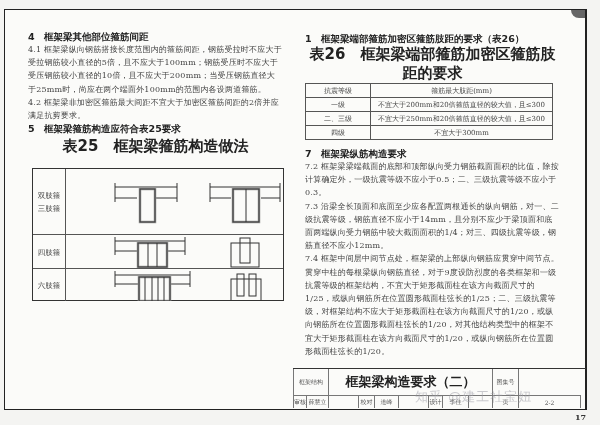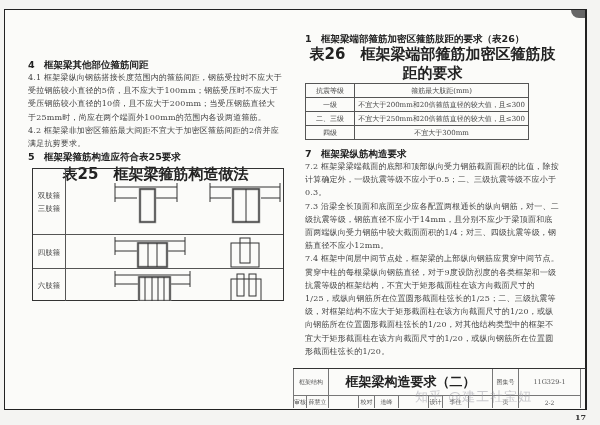--- a/index.html
+++ b/index.html
@@ -4,40 +4,40 @@
 <style>
   html,body{margin:0;padding:0;background:#f4f4f2;}
   body{width:600px;height:425px;position:relative;overflow:hidden;
        font-family:"DejaVu Serif","Liberation Serif",serif;color:#333;}
   .sheet{position:absolute;left:4px;top:9px;width:583px;height:401px;
          border:1.5px solid #222;border-right:2px solid #222;background:#fbfbf9;box-sizing:border-box;}
   .col{position:absolute;}
   .h{font-family:"DejaVu Sans","Liberation Sans",sans-serif;font-weight:bold;font-size:9.5px;color:#222;line-height:12px;}
   .p{font-size:8px;line-height:13.2px;color:#444;letter-spacing:0.2px;}
   .cap{font-family:"DejaVu Sans","Liberation Sans",sans-serif;font-weight:bold;font-size:15px;color:#222;text-align:center;}
-  table.t26{border-collapse:collapse;width:224px;font-size:7px;color:#444;}
+  table.t26{border-collapse:collapse;width:248px;font-size:7px;color:#444;}
   table.t26 td{border:1px solid #555;height:13px;padding:0 3px;text-align:center;white-space:nowrap;}
   .t25{position:absolute;left:32px;top:168px;width:250px;height:131px;border:1.5px solid #333;}
   .t25 .row{position:absolute;left:0;width:100%;border-top:1px solid #555;}
   .t25 .lab{position:absolute;left:0;width:32px;border-right:1px solid #555;height:100%;
             font-size:7.5px;color:#444;display:flex;flex-direction:column;justify-content:center;align-items:center;line-height:13px;text-align:center;}
   .tb{position:absolute;left:293px;top:368px;width:293px;height:42px;border-top:1.5px solid #333;font-size:6px;color:#555;}
   .tb .cell{position:absolute;border-right:1px solid #777;box-sizing:border-box;display:flex;align-items:center;justify-content:center;}
   .wm{position:absolute;left:415px;top:388px;font-family:"DejaVu Sans",sans-serif;font-size:13px;color:rgba(160,160,170,0.55);letter-spacing:1px;}
   .pg{position:absolute;left:575px;top:412px;font-size:8px;font-weight:bold;color:#333;}
   .corner{position:absolute;right:0;top:0;width:14px;height:8px;background:#666;border-bottom-left-radius:8px;}
 </style>
 </head>
 <body>
 
 <div class="sheet">
   <div class="corner"></div>
 </div>
 
-<div class="col" style="left:28px;top:31px;width:255px;margin-top:28px;">
+<div class="col" style="left:28px;top:31px;width:255px;">
   <div class="h">4　框架梁其他部位箍筋间距</div>
   <div class="p">4.1 框架梁纵向钢筋搭接长度范围内的箍筋间距，钢筋受拉时不应大于受拉钢筋较小直径的5倍，且不应大于100mm；钢筋受压时不应大于受压钢筋较小直径的10倍，且不应大于200mm；当受压钢筋直径大于25mm时，尚应在两个端面外100mm的范围内各设两道箍筋。</div>
   <div class="p">4.2 框架梁非加密区箍筋最大间距不宜大于加密区箍筋间距的2倍并应满足抗剪要求。</div>
   <div class="h" style="margin-top:1px">5　框架梁箍筋构造应符合表25要求</div>
   <div class="cap" style="margin-top:2px">表25　框架梁箍筋构造做法</div>
 </div>
 
 <div class="t25">
   <div class="row" style="top:0;height:65px;border-top:none">
     <div class="lab">
@@ -131,21 +131,20 @@
   <div class="h" style="margin-top:8px">7　框架梁纵筋构造要求</div>
   <div class="p">7.2 框架梁梁端截面的底部和顶部纵向受力钢筋截面面积的比值，除按计算确定外，一级抗震等级不应小于0.5；二、三级抗震等级不应小于0.3。</div>
   <div class="p">7.3 沿梁全长顶面和底面至少应各配置两根通长的纵向钢筋，对一、二级抗震等级，钢筋直径不应小于14mm，且分别不应少于梁顶面和底面两端纵向受力钢筋中较大截面面积的1/4；对三、四级抗震等级，钢筋直径不应小12mm。</div>
   <div class="p">7.4 框架中间层中间节点处，框架梁的上部纵向钢筋应贯穿中间节点。贯穿中柱的每根梁纵向钢筋直径，对于9度设防烈度的各类框架和一级抗震等级的框架结构，不宜大于矩形截面柱在该方向截面尺寸的1/25，或纵向钢筋所在位置圆形截面柱弦长的1/25；二、三级抗震等级，对框架结构不应大于矩形截面柱在该方向截面尺寸的1/20，或纵向钢筋所在位置圆形截面柱弦长的1/20，对其他结构类型中的框架不宜大于矩形截面柱在该方向截面尺寸的1/20，或纵向钢筋所在位置圆形截面柱弦长的1/20。</div>
 </div>
 
 <div class="tb">
   <div class="cell" style="left:0;top:0;width:36px;height:26px;border-left:1px solid #777">框架结构</div>
   <div class="cell" style="left:36px;top:0;width:164px;height:26px;font-family:'DejaVu Sans',sans-serif;font-size:13px;font-weight:bold;color:#222">框架梁构造要求（二）</div>
   <div class="cell" style="left:200px;top:0;width:26px;height:26px">图集号</div>
-  <div class="cell" style="left:226px;top:0;width:62px;height:26px;font-size:6.5px">11G329-1</div>
   <div style="position:absolute;left:0;top:26px;width:288px;border-top:1px solid #777"></div>
   <div class="cell" style="left:0;top:27px;width:14px;height:12px;border-left:1px solid #777">审核</div>
   <div class="cell" style="left:14px;top:27px;width:22px;height:12px">薛慧立</div>
   <div class="cell" style="left:36px;top:27px;width:30px;height:12px"></div>
   <div class="cell" style="left:66px;top:27px;width:16px;height:12px">校对</div>
   <div class="cell" style="left:82px;top:27px;width:24px;height:12px">道峰</div>
   <div class="cell" style="left:106px;top:27px;width:30px;height:12px"></div>
   <div class="cell" style="left:136px;top:27px;width:14px;height:12px">设计</div>
   <div class="cell" style="left:150px;top:27px;width:26px;height:12px">李佳</div>
   <div class="cell" style="left:176px;top:27px;width:24px;height:12px"></div>

